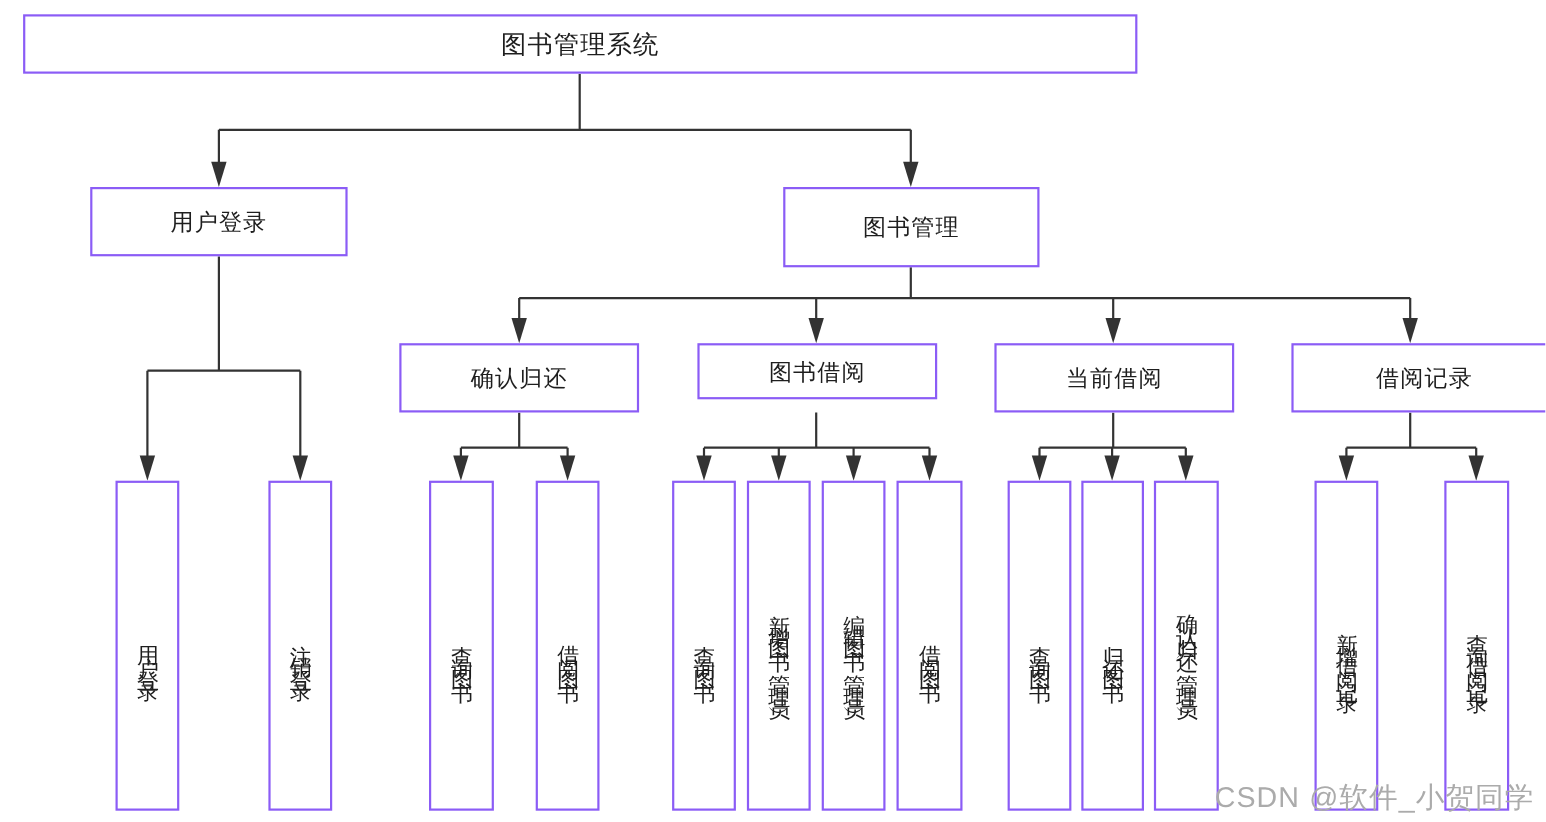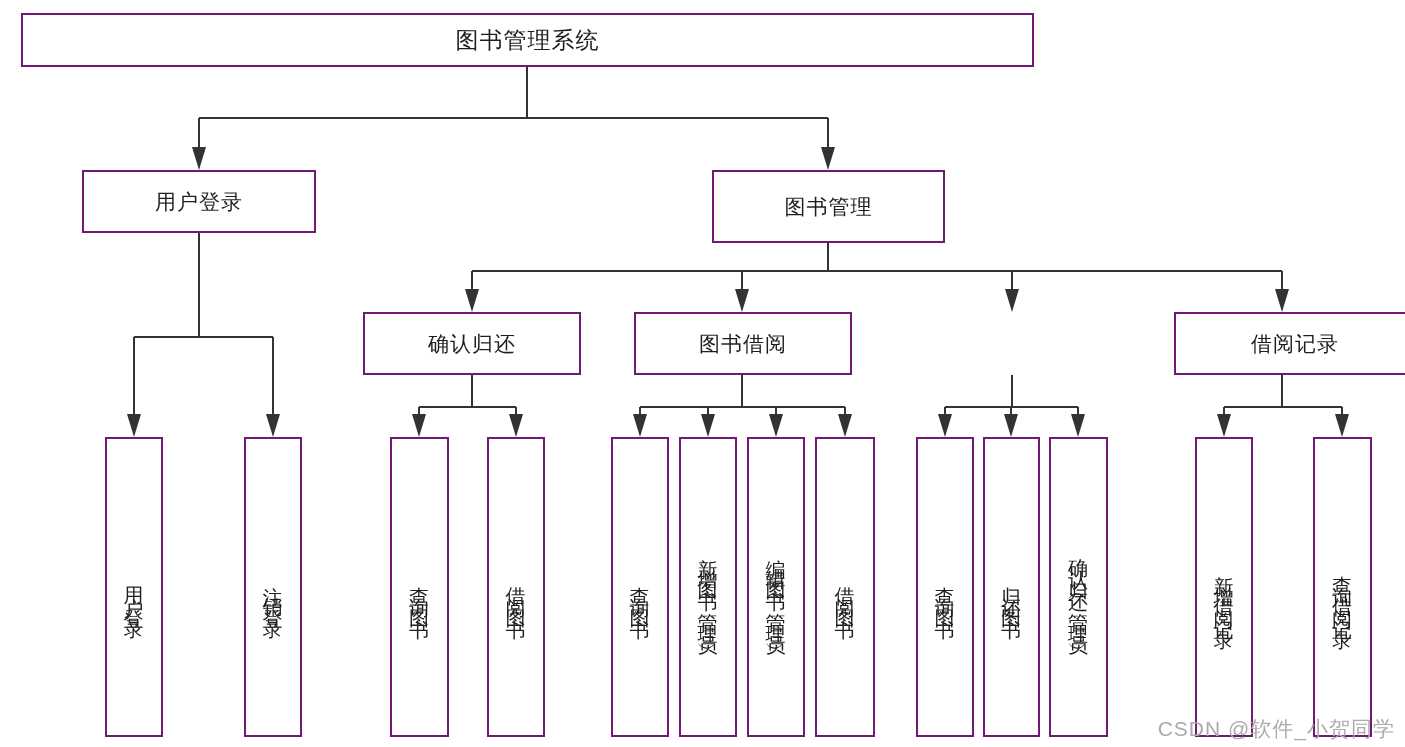--- a/index.html
+++ b/index.html
@@ -3,32 +3,32 @@
 <meta charset="utf-8">
 <style>
   html,body{margin:0;padding:0;background:#ffffff;}
   .stage{
     position:relative;width:1405px;height:747px;background:#ffffff;
     font-family:"Liberation Sans",sans-serif;overflow:hidden;
   }
   .connectors{position:absolute;left:0;top:0;width:1405px;height:747px;}
   .node{
     position:absolute;box-sizing:border-box;background:#ffffff;
-    border:2px solid #701a75;display:flex;align-items:center;justify-content:center;
+    border:2px solid #8b5cf6;display:flex;align-items:center;justify-content:center;
     color:#1e1e1e;
   }
   .node.root span{font-size:23px;letter-spacing:1px;}
   .node.h span{font-size:21px;letter-spacing:1px;}
   .node.leaf .v{
     writing-mode:vertical-rl;text-orientation:mixed;
     font-size:20px;letter-spacing:11px;line-height:1.1;margin-top:11px;
   }
   .watermark{
     position:absolute;right:10px;bottom:4px;color:#ababab;
-    font-size:21px;letter-spacing:1px;white-space:nowrap;
+    font-size:26px;letter-spacing:1px;white-space:nowrap;
   }
 </style>
 </head>
 <body>
 
 <div class="stage">
 
   <svg class="connectors" viewBox="0 0 1405 747" xmlns="http://www.w3.org/2000/svg">
     <path fill="none" stroke="#333333" stroke-width="2" d="
       M527 67 V118 M199 118 H828 M199 118 V150 M828 118 V150
@@ -68,22 +68,25 @@
   <div class="node h" style="left:82px;top:170px;width:234px;height:63px">
     <span>用户登录</span>
   </div>
   <div class="node h" style="left:712px;top:170px;width:233px;height:73px">
     <span>图书管理</span>
   </div>
 
   <div class="node h" style="left:363px;top:312px;width:218px;height:63px">
     <span>确认归还</span>
   </div>
-  <div class="node h" style="left:634px;top:312px;width:218px;height:63px">
+  <div class="node h" style="left:634px;top:312px;width:218px;height:51px">
     <span>图书借阅</span>
+  </div>
+  <div class="node h" style="left:904px;top:312px;width:218px;height:63px">
+    <span>当前借阅</span>
   </div>
   <div class="node h" style="left:1174px;top:312px;width:242px;height:63px">
     <span>借阅记录</span>
   </div>
 
   <div class="node leaf" style="left:105px;top:437px;width:58px;height:300px">
     <span class="v">用户登录</span>
   </div>
   <div class="node leaf" style="left:244px;top:437px;width:58px;height:300px">
     <span class="v">注销登录</span>

